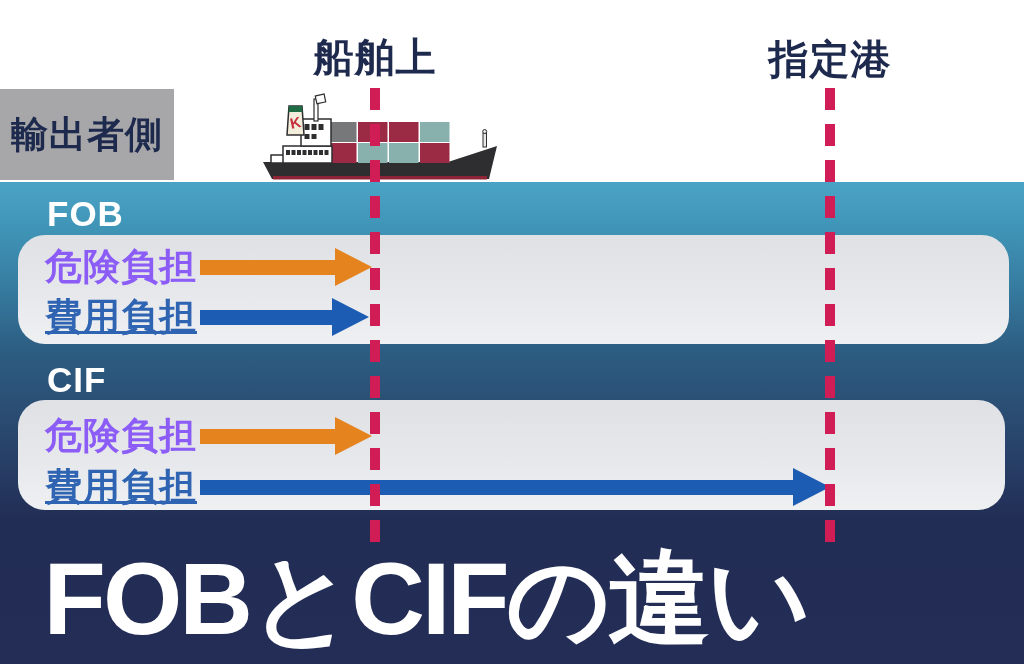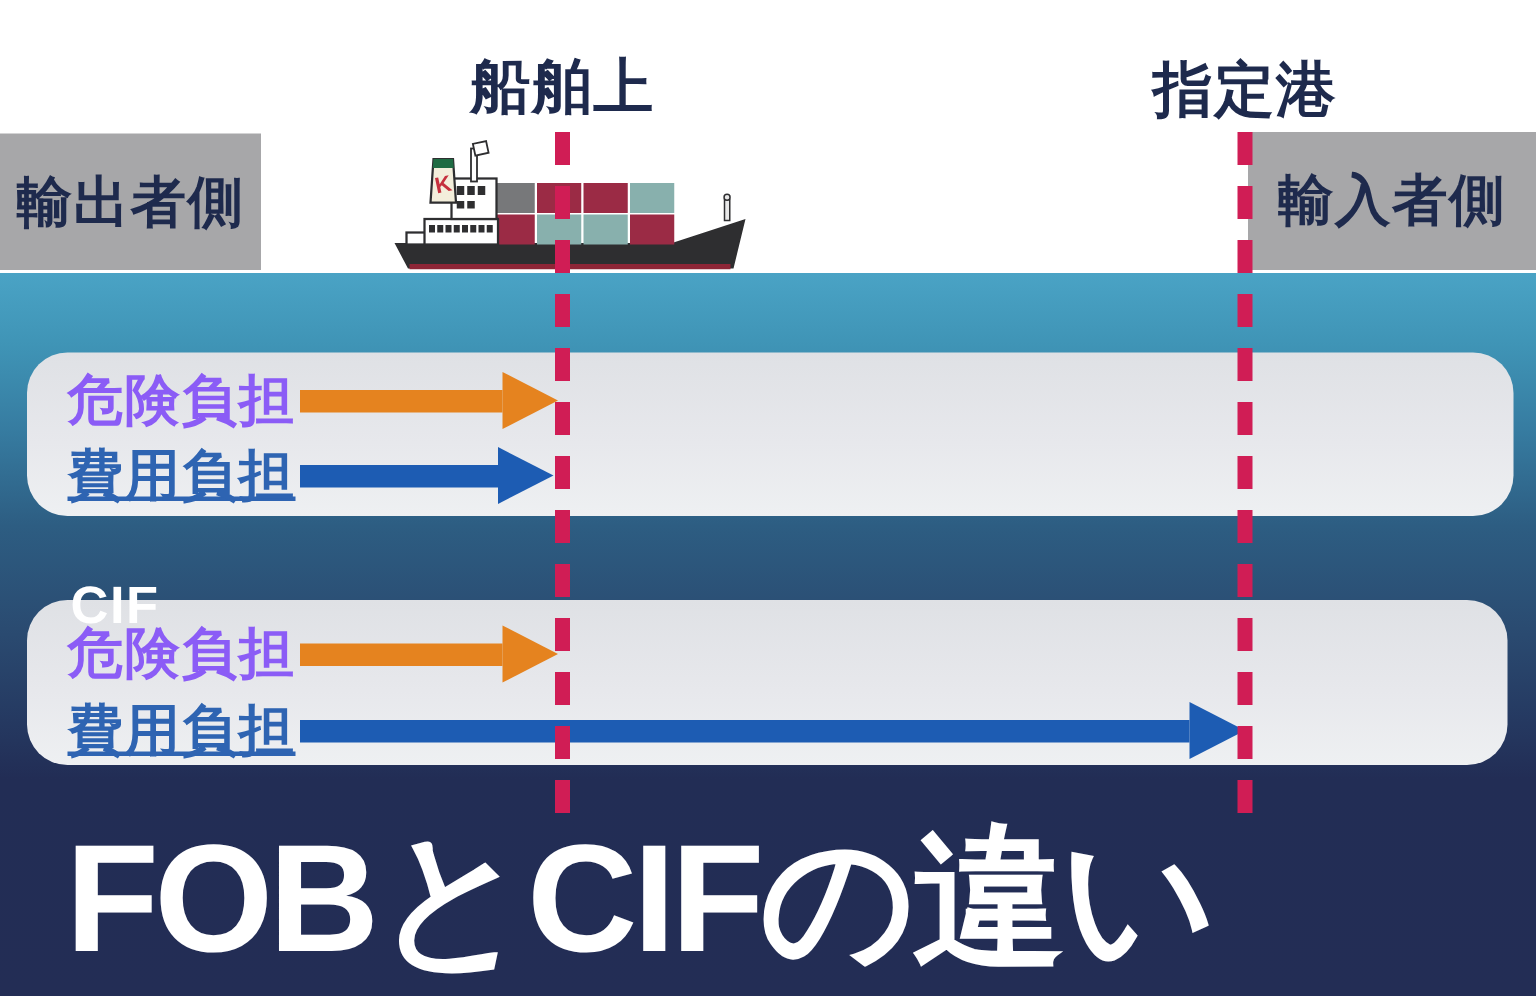--- a/index.html
+++ b/index.html
@@ -39,21 +39,21 @@
       #d01d55 0px,#d01d55 22px,transparent 22px,transparent 36px);
   }
   #line-ship{left:370px;}
   #line-port{left:825px;}
   
   .section-label{
     position:absolute;left:47px;color:#ffffff;font-size:35px;font-weight:700;
     letter-spacing:1px;z-index:10;
   }
   #fob-label{top:194px;}
-  #cif-label{top:360px;margin-top:24px;}
+  #cif-label{top:360px;}
   
   .panel{
     position:absolute;left:18px;border-radius:27px;z-index:5;
     background:linear-gradient(180deg,#dfe1e5 0%,#e7e8ec 55%,#eef0f2 100%);
   }
   #fob-panel{top:235px;width:991px;height:109px;}
   #cif-panel{top:400px;width:987px;height:110px;}
   
   .row-label{
     position:absolute;left:45px;font-size:37px;font-weight:700;line-height:40px;z-index:10;
@@ -92,23 +92,20 @@
 
 <div id="canvas">
 
   <div class="sea"></div>
 
   <div class="top-label" id="port-label">指定港</div>
   <div class="top-label" id="onboard-label">船舶上</div>
 
   <div class="side-box" id="exporter-box">
     <span>輸出者側</span>
-  </div>
-  <div class="side-box" id="importer-box">
-    <span>輸入者側</span>
   </div>
 
   <svg id="ship" viewBox="0 0 250 89">
 
     <polygon points="10,69 195,69 244,53 236,86 19,86" fill="#2e2e30"></polygon>
     <rect x="20" y="83" width="214" height="3.5" fill="#8e2536"></rect>
 
     <g>
       <rect x="74" y="29" width="29.5" height="20" fill="#77787a"></rect>
       <rect x="105" y="29" width="29.5" height="20" fill="#9b2b45"></rect>
@@ -152,20 +149,21 @@
       <polygon points="36,13 49,13 49.5,19 35.5,19" fill="#1f6b43"></polygon>
       <text x="37" y="35" font-size="15" font-weight="700" fill="#c5303d" transform="rotate(-12 42 30)">K</text>
     </g>
 
     <g stroke="#2e2e30" stroke-width="1" fill="#e8e8e8">
       <rect x="230" y="40" width="3.5" height="14"></rect>
       <circle cx="231.7" cy="38.5" r="2"></circle>
     </g>
   </svg>
 
+  <div class="section-label" id="fob-label">FOB</div>
   <div class="panel" id="fob-panel"></div>
   <div class="row-label risk" id="fob-risk-label">危険負担</div>
   <div class="arrow orange" id="fob-risk-arrow">
     <div class="shaft"></div>
     <div class="head"></div>
   </div>
   <div class="row-label cost" id="fob-cost-label">費用負担</div>
   <div class="arrow blue" id="fob-cost-arrow">
     <div class="shaft"></div>
     <div class="head"></div>

